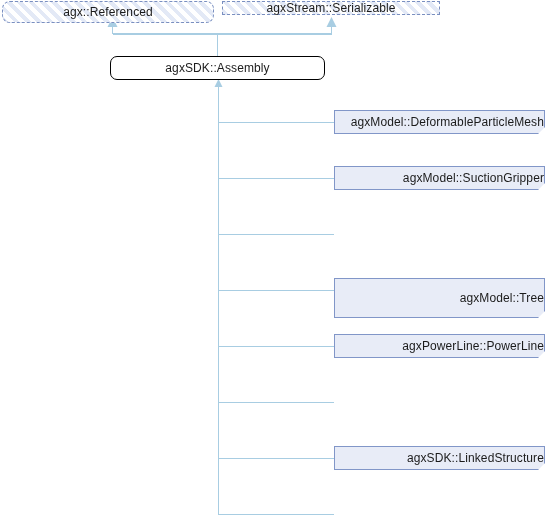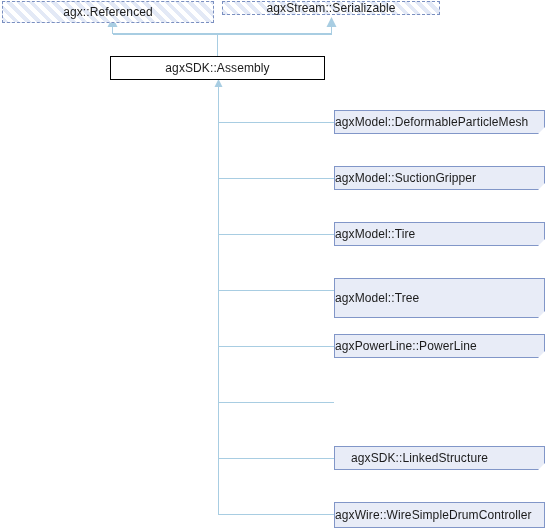--- a/index.html
+++ b/index.html
@@ -68,21 +68,21 @@
   }
 
   
   .node-derived {
     position: absolute;
     box-sizing: border-box;
     border: 1px solid #8196c8;
     background: #e8ecf7;
     display: flex;
     align-items: center;
-    justify-content: flex-start;
+    justify-content: flex-end;
     clip-path: polygon(0 0, 100% 0, 100% calc(100% - 7px), calc(100% - 7px) 100%, 0 100%);
   }
   .node-derived .label {
     font-size: 12px;
     color: #1b1b1b;
     white-space: nowrap;
     letter-spacing: 0.1px;
   }
   .node-derived.no-fold {
     clip-path: none;
@@ -116,54 +116,48 @@
     </g>
 
     <g fill="#a8cde2" stroke="none">
       <polygon points="112.5,17 107.5,27 117.5,27"></polygon>
       <polygon points="331.5,17 326.5,27 336.5,27"></polygon>
 
       <polygon points="218.5,79 214.5,87 222.5,87"></polygon>
     </g>
   </svg>
 
-  <div class="node-abstract" style="left:2px; top:1px; width:212px; height:22px;">
+  <div class="node-abstract" style="left:2px; top:1px; width:212px; height:22px;border-radius:8px;">
     <span class="label">agx::Referenced</span>
   </div>
 
   <div class="node-abstract" style="left:222px; top:1px; width:218px; height:14px;text-align:right;">
     <span class="label">agxStream::Serializable</span>
   </div>
 
-  <div class="node-root" style="left:110px; top:56px; width:215px; height:24px;">
+  <div class="node-root" style="left:110px; top:56px; width:215px; height:24px;border-radius:7px;">
     <span class="label">agxSDK::Assembly</span>
   </div>
 
   <div class="node-derived" style="left:334px; top:110px; width:211px; height:24px;">
     <span class="label">agxModel::DeformableParticleMesh</span>
   </div>
 
   <div class="node-derived" style="left:334px; top:166px; width:211px; height:24px;">
     <span class="label">agxModel::SuctionGripper</span>
   </div>
 
-  <div class="node-derived" style="left:334px; top:222px; width:211px; height:24px;">
-    <span class="label">agxModel::Tire</span>
-  </div>
 
   <div class="node-derived" style="left:334px; top:278px; width:211px; height:40px;">
     <span class="label">agxModel::Tree</span>
   </div>
 
   <div class="node-derived" style="left:334px; top:334px; width:211px; height:24px;">
     <span class="label">agxPowerLine::PowerLine</span>
   </div>
 
 
   <div class="node-derived" style="left:334px; top:446px; width:211px; height:24px;padding-left:16px;">
     <span class="label">agxSDK::LinkedStructure</span>
   </div>
 
-  <div class="node-derived no-fold" style="left:334px; top:502px; width:211px; height:26px;">
-    <span class="label">agxWire::WireSimpleDrumController</span>
-  </div>
 
 </div>
 
 </body></html>

